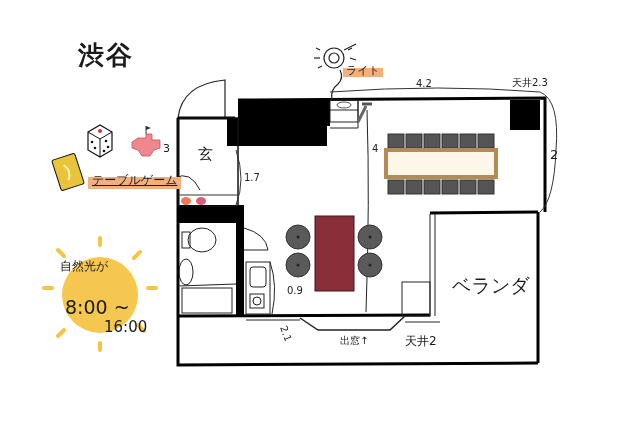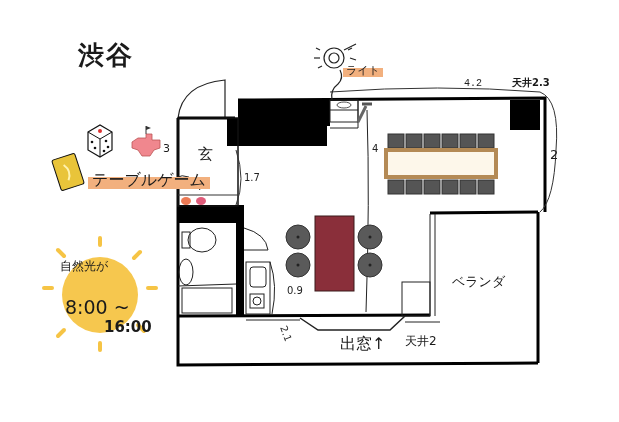--- a/index.html
+++ b/index.html
@@ -5,30 +5,30 @@
   html, body { margin:0; padding:0; background:#ffffff; }
   body { width:619px; height:422px; position:relative; overflow:hidden;
          font-family:"DejaVu Sans", sans-serif; color:#111; }
   .abs { position:absolute; }
   .hand { font-family:"DejaVu Sans", sans-serif; color:#1a1a1a; }
   .title { left:42px; top:38px; font-size:26px; font-weight:bold; letter-spacing:2px;margin-left:36px; }
   .label-hl { padding:0 3px; }
   .dim { font-size:10px; color:#222; }
   .plan-svg { position:absolute; left:0; top:0; }
   .tag-orange { background:linear-gradient(to bottom, transparent 35%, #f2b07e 35%, #f2b07e 95%, transparent 95%); }
-  .game-labels { left:88px; top:170px; font-size:16px; line-height:20px; }
+  .game-labels { left:88px; top:170px; font-size:12px; line-height:20px;text-decoration:underline; }
   .game-labels div { padding:0 4px; }
   .sun-text { left:60px; top:258px; font-size:12px; text-align:right; line-height:16px; }
   .sun-time1 { left:65px; top:296px; font-size:19px; font-weight:normal; }
-  .sun-time2 { left:104px; top:318px; font-size:15px; font-weight:bold; }
-  .veranda { left:452px; top:273px; font-size:13px; }
+  .sun-time2 { left:104px; top:318px; font-size:15px; font-weight:normal; }
+  .veranda { left:452px; top:273px; font-size:19px; }
   .light-label { left:343px; top:63px; font-size:11px; }
-  .exit-window { left:340px; top:334px; font-size:16px; }
+  .exit-window { left:340px; top:334px; font-size:10px; }
   .ceiling2 { left:405px; top:333px; font-size:12px; }
-  .ceiling23 { left:512px; top:76px; font-size:10px;font-weight:bold; }
+  .ceiling23 { left:512px; top:76px; font-size:10px; }
   .entrance { left:198px; top:145px; font-size:15px; }
 </style>
 </head>
 <body>
 
 <svg class="plan-svg" width="619" height="422" viewBox="0 0 619 422">
 
   <path d="M178,118 Q182,84 225,80 L225,118" fill="none" stroke="#222" stroke-width="1.2"></path>
 
   <g>
@@ -177,21 +177,21 @@
 <div class="abs hand" style="left:163px;top:142px;font-size:11px;">3</div>
 
 <div class="abs hand entrance">玄</div>
 
 <div class="abs hand sun-text">
   <div>自然光が</div>
 </div>
 <div class="abs hand sun-time1">8:00 ~</div>
 <div class="abs hand sun-time2">16:00</div>
 
-<div class="abs hand dim" style="left:464px;top:78px;font-family:Liberation Mono, monospace;">4.2</div>
+<div class="abs hand dim" style="left:416px;top:78px;">4.2</div>
 <div class="abs hand ceiling23">天井2.3</div>
 <div class="abs hand" style="left:550px;top:147px;font-size:13px;">2</div>
 <div class="abs hand dim" style="left:372px;top:143px;">4</div>
 <div class="abs hand dim" style="left:244px;top:172px;">1.7</div>
 <div class="abs hand dim" style="left:287px;top:285px;">0.9</div>
 <div class="abs hand dim" style="left:278px;top:328px;transform:rotate(70deg);">2.1</div>
 
 <div class="abs hand exit-window">出窓↑</div>
 <div class="abs hand ceiling2">天井2</div>
 <div class="abs hand veranda">ベランダ</div>

